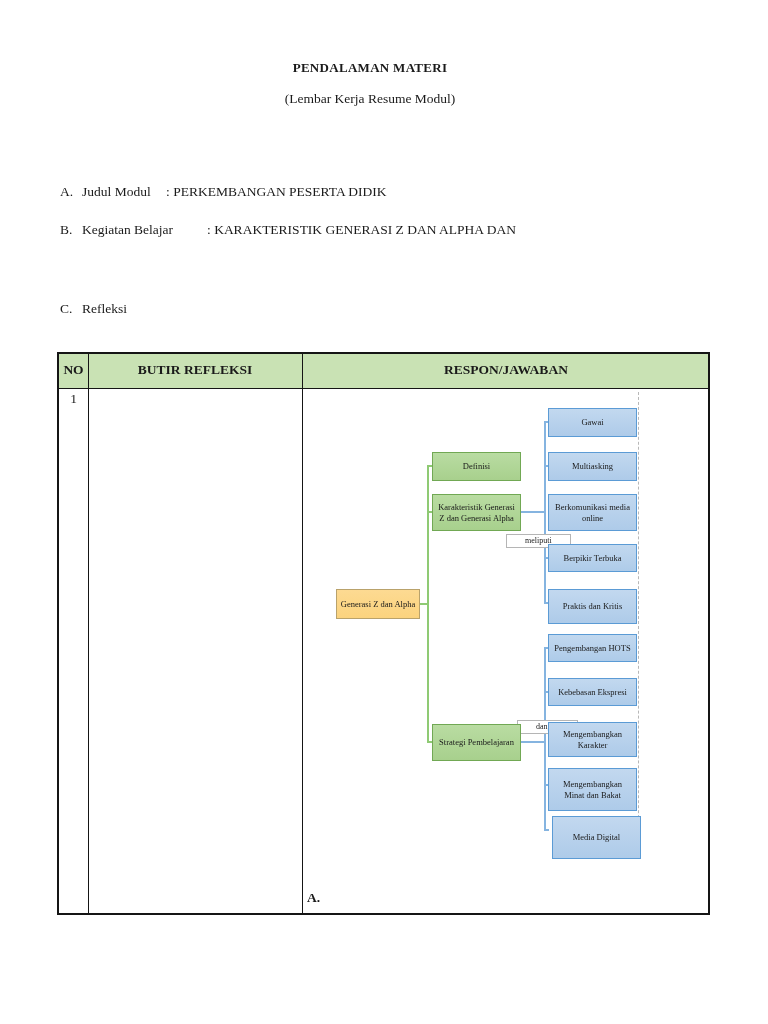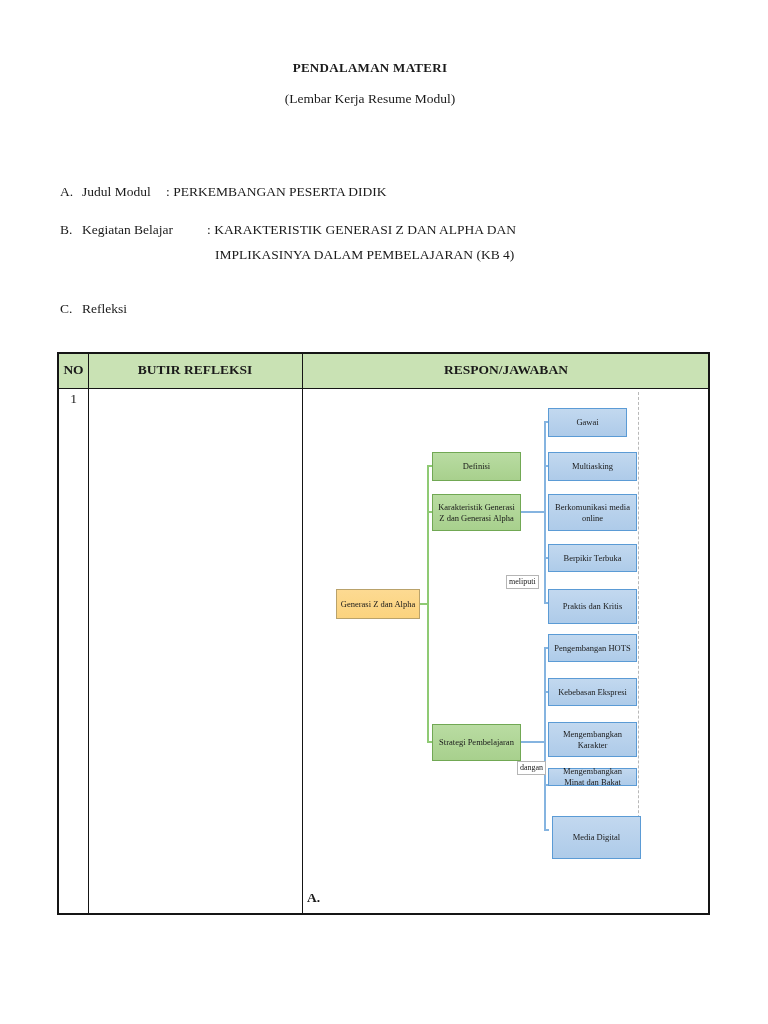--- a/index.html
+++ b/index.html
@@ -17,38 +17,37 @@
   .cell-no{top:37px;left:0;width:29px;text-align:center;font-size:13.5px;}
   .cell-butir{top:36px;left:40px;width:200px;font-size:13.5px;line-height:25px;}
   .caption{top:536px;font-size:13.5px;font-weight:bold;white-space:nowrap;}
   
   .dashline{border-left:1px dashed #b8b8b8;width:0;}
   .node{box-sizing:border-box;display:flex;align-items:center;justify-content:center;
         text-align:center;font-size:8.5px;line-height:1.25;padding:1px 3px;}
   .conn{background:#8fca74;}
   .connb{background:#85b4e0;}
   .conn-label{box-sizing:border-box;font-size:8px;background:#fff;border:1px solid #b5b5b5;
-        padding:0 2px;line-height:12px;text-align:center;white-space:nowrap;margin-top:41px;}
+        padding:0 18px;line-height:12px;text-align:center;white-space:nowrap;}
 </style>
 </head>
 <body>
 
 <div class="page">
 
   <div class="abs doc-title">PENDALAMAN MATERI</div>
   <div class="abs doc-subtitle">(Lembar Kerja Resume Modul)</div>
 
   <span class="abs body-text" style="left:60px;top:184px">A.</span>
   <span class="abs body-text" style="left:82px;top:184px">Judul Modul</span>
   <span class="abs body-text" style="left:166px;top:184px">: PERKEMBANGAN PESERTA DIDIK</span>
 
   <span class="abs body-text" style="left:60px;top:222px">B.</span>
   <span class="abs body-text" style="left:82px;top:222px">Kegiatan Belajar</span>
   <span class="abs body-text" style="left:207px;top:222px">: KARAKTERISTIK GENERASI Z DAN ALPHA DAN</span>
-  <span class="abs body-text" style="left:215px;top:247px">IMPLIKASINYA DALAM PEMBELAJARAN (KB 4)</span>
 
   <span class="abs body-text" style="left:60px;top:301px">C.</span>
   <span class="abs body-text" style="left:82px;top:301px">Refleksi</span>
 
   <div class="abs tbl">
     <div class="abs thead" id="thead" style="background: rgb(201, 226, 180);"></div>
     <div class="abs vline" style="left:29px"></div>
     <div class="abs vline" style="left:243px"></div>
     <span class="abs th" style="left:0;width:29px">NO</span>
     <span class="abs th" style="left:29px;width:214px">BUTIR REFLEKSI</span>
@@ -83,24 +82,24 @@
 
   <span class="abs conn-label" style="left:506px;top:534px">meliputi</span>
   <span class="abs conn-label" style="left:517px;top:720px">dangan</span>
 
   <div class="abs node" id="root-node" style="left: 336px; top: 589px; width: 84px; height: 30px; background: linear-gradient(rgb(253, 218, 146), rgb(251, 211, 126)); border: 1px solid rgb(185, 162, 107);">Generasi Z dan Alpha</div>
 
   <div id="node-layer">
       <div class="abs node" style="left: 432px; top: 452px; width: 89px; height: 29px; background: linear-gradient(rgb(185, 220, 162), rgb(168, 208, 141)); border: 1px solid rgb(113, 168, 84);">Definisi</div>
       <div class="abs node" style="left: 432px; top: 494px; width: 89px; height: 37px; background: linear-gradient(rgb(185, 220, 162), rgb(168, 208, 141)); border: 1px solid rgb(113, 168, 84);">Karakteristik Generasi Z dan Generasi Alpha</div>
       <div class="abs node" style="left: 432px; top: 724px; width: 89px; height: 37px; background: linear-gradient(rgb(185, 220, 162), rgb(168, 208, 141)); border: 1px solid rgb(113, 168, 84);">Strategi Pembelajaran</div>
-      <div class="abs node" style="left: 548px; top: 408px; width: 79px; height: 29px; background: linear-gradient(rgb(194, 216, 239), rgb(174, 203, 233)); border: 1px solid rgb(91, 155, 213);">Gawai</div>
+      <div class="abs node" style="left: 548px; top: 408px; width: 89px; height: 29px; background: linear-gradient(rgb(194, 216, 239), rgb(174, 203, 233)); border: 1px solid rgb(91, 155, 213);">Gawai</div>
       <div class="abs node" style="left: 548px; top: 452px; width: 89px; height: 29px; background: linear-gradient(rgb(194, 216, 239), rgb(174, 203, 233)); border: 1px solid rgb(91, 155, 213);">Multiasking</div>
       <div class="abs node" style="left: 548px; top: 494px; width: 89px; height: 37px; background: linear-gradient(rgb(194, 216, 239), rgb(174, 203, 233)); border: 1px solid rgb(91, 155, 213);">Berkomunikasi media online</div>
       <div class="abs node" style="left: 548px; top: 544px; width: 89px; height: 28px; background: linear-gradient(rgb(194, 216, 239), rgb(174, 203, 233)); border: 1px solid rgb(91, 155, 213);">Berpikir Terbuka</div>
       <div class="abs node" style="left: 548px; top: 589px; width: 89px; height: 35px; background: linear-gradient(rgb(194, 216, 239), rgb(174, 203, 233)); border: 1px solid rgb(91, 155, 213);">Praktis dan Kritis</div>
       <div class="abs node" style="left: 548px; top: 634px; width: 89px; height: 28px; background: linear-gradient(rgb(194, 216, 239), rgb(174, 203, 233)); border: 1px solid rgb(91, 155, 213);">Pengembangan HOTS</div>
       <div class="abs node" style="left: 548px; top: 678px; width: 89px; height: 28px; background: linear-gradient(rgb(194, 216, 239), rgb(174, 203, 233)); border: 1px solid rgb(91, 155, 213);">Kebebasan Ekspresi</div>
       <div class="abs node" style="left: 548px; top: 722px; width: 89px; height: 35px; background: linear-gradient(rgb(194, 216, 239), rgb(174, 203, 233)); border: 1px solid rgb(91, 155, 213);">Mengembangkan Karakter</div>
-      <div class="abs node" style="left: 548px; top: 768px; width: 89px; height: 18px; background: linear-gradient(rgb(194, 216, 239), rgb(174, 203, 233)); border: 1px solid rgb(91, 155, 213);">Mengembangkan Minat dan Bakat</div>
+      <div class="abs node" style="left: 548px; top: 768px; width: 89px; height: 43px; background: linear-gradient(rgb(194, 216, 239), rgb(174, 203, 233)); border: 1px solid rgb(91, 155, 213);">Mengembangkan Minat dan Bakat</div>
       <div class="abs node" style="left: 520px; top: 816px; width: 89px; height: 43px; background: linear-gradient(rgb(194, 216, 239), rgb(174, 203, 233)); border: 1px solid rgb(91, 155, 213); margin-left: 32px;">Media Digital</div>
     </div>
 </div>
 
 </body></html>

